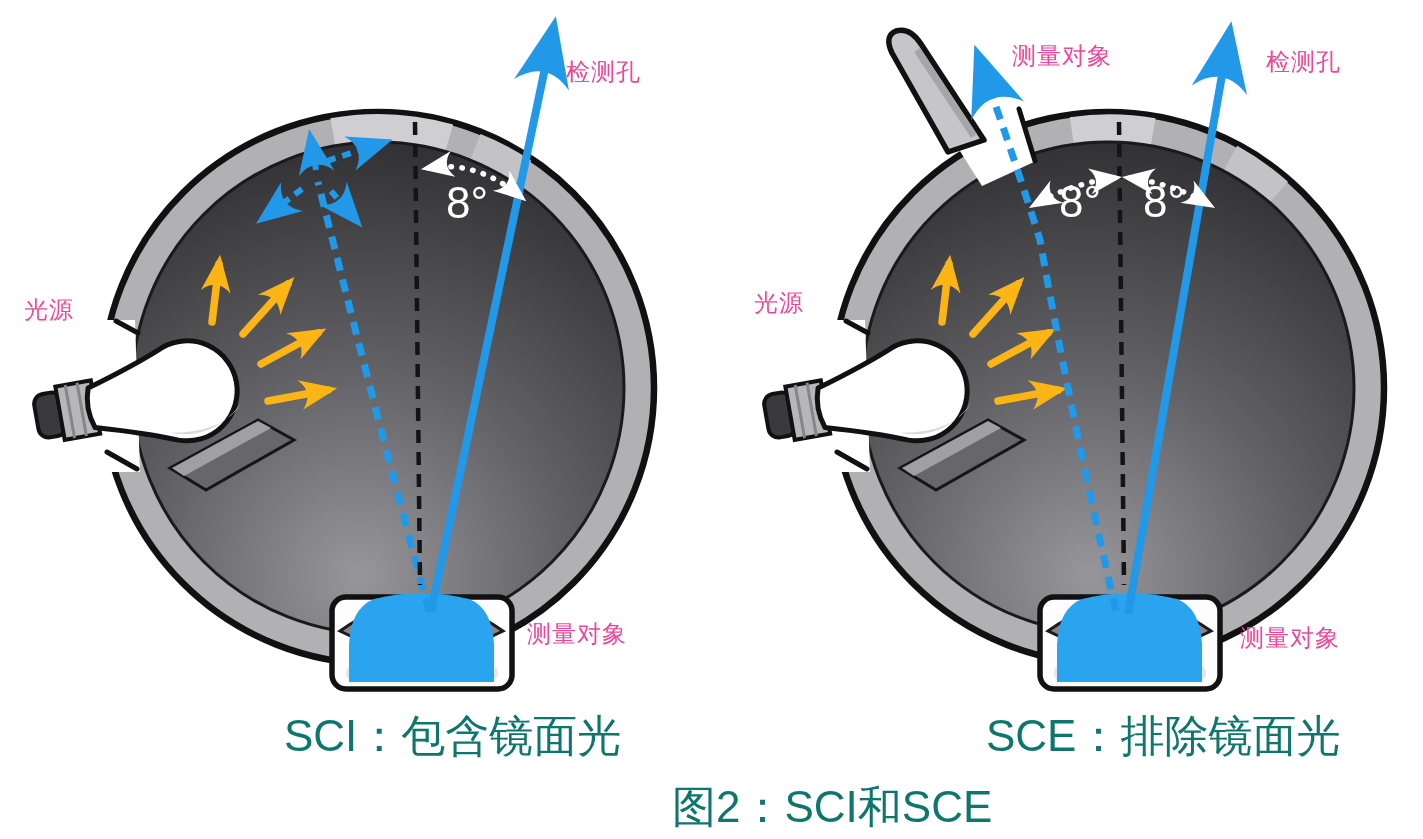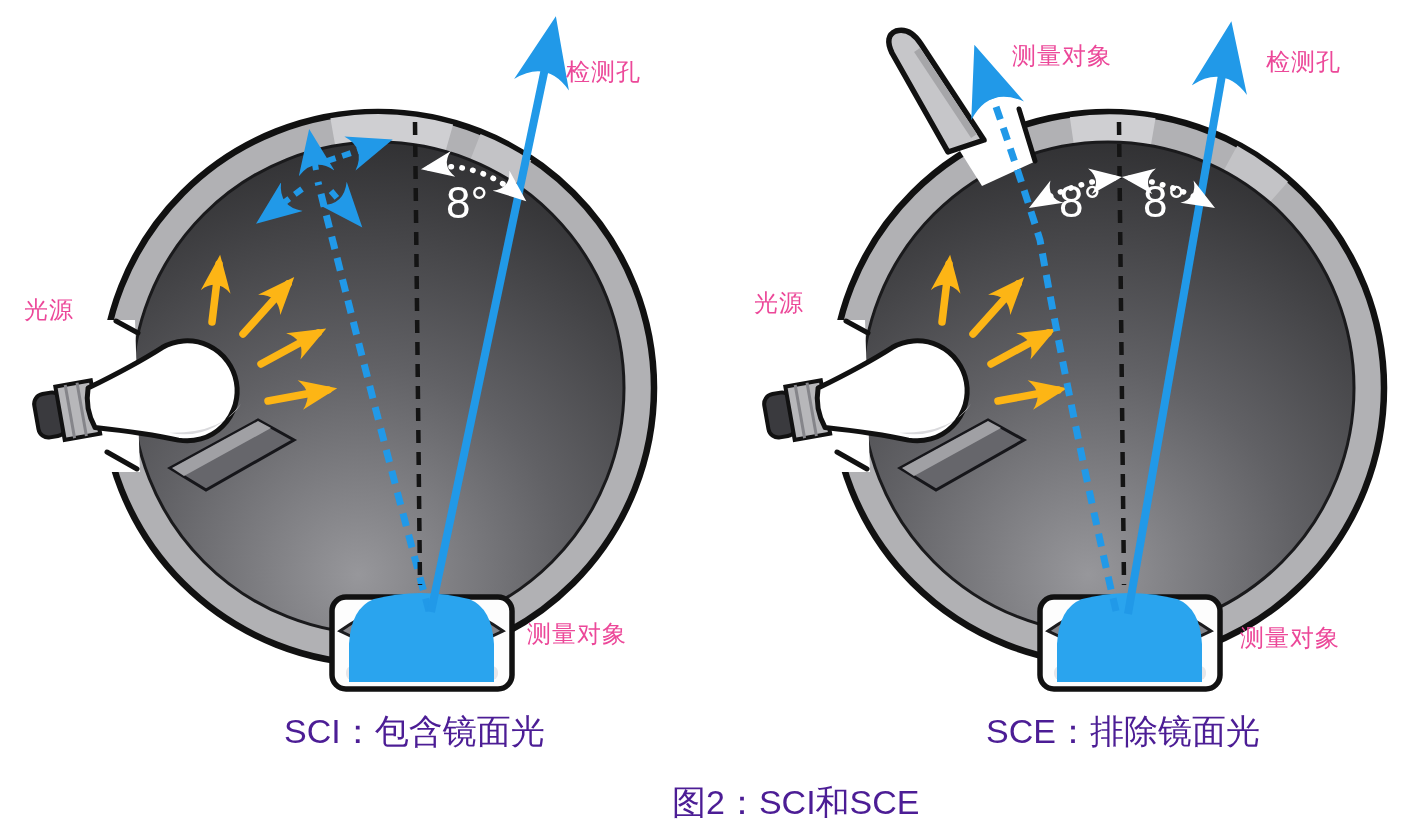--- a/index.html
+++ b/index.html
@@ -6,21 +6,21 @@
   .stage{
     position:relative;width:1423px;height:839px;background:#ffffff;
     font-family:"Liberation Sans","DejaVu Sans",sans-serif;overflow:hidden;
   }
   .stage svg{position:absolute;left:0;top:0;}
   .lbl{
     position:absolute;color:#ec4899;font-size:24px;letter-spacing:1px;
     white-space:nowrap;line-height:1;
   }
   .lbl.white{color:#ffffff;font-size:44px;letter-spacing:0;transform:translate(-50%,-50%);}
-  .caption{position:absolute;color:#4c1d95;font-size:34px;white-space:nowrap;line-height:1;}
+  .caption{position:absolute;color:#0f766e;font-size:44px;white-space:nowrap;line-height:1;}
 </style>
 </head>
 <body>
 
 <div class="stage">
 
 <svg width="1423" height="839" viewBox="0 0 1423 839">
   <defs>
     <radialGradient id="gInt" cx="0.46" cy="0.88" r="0.95">
       <stop offset="0" stop-color="#97979b"></stop>

